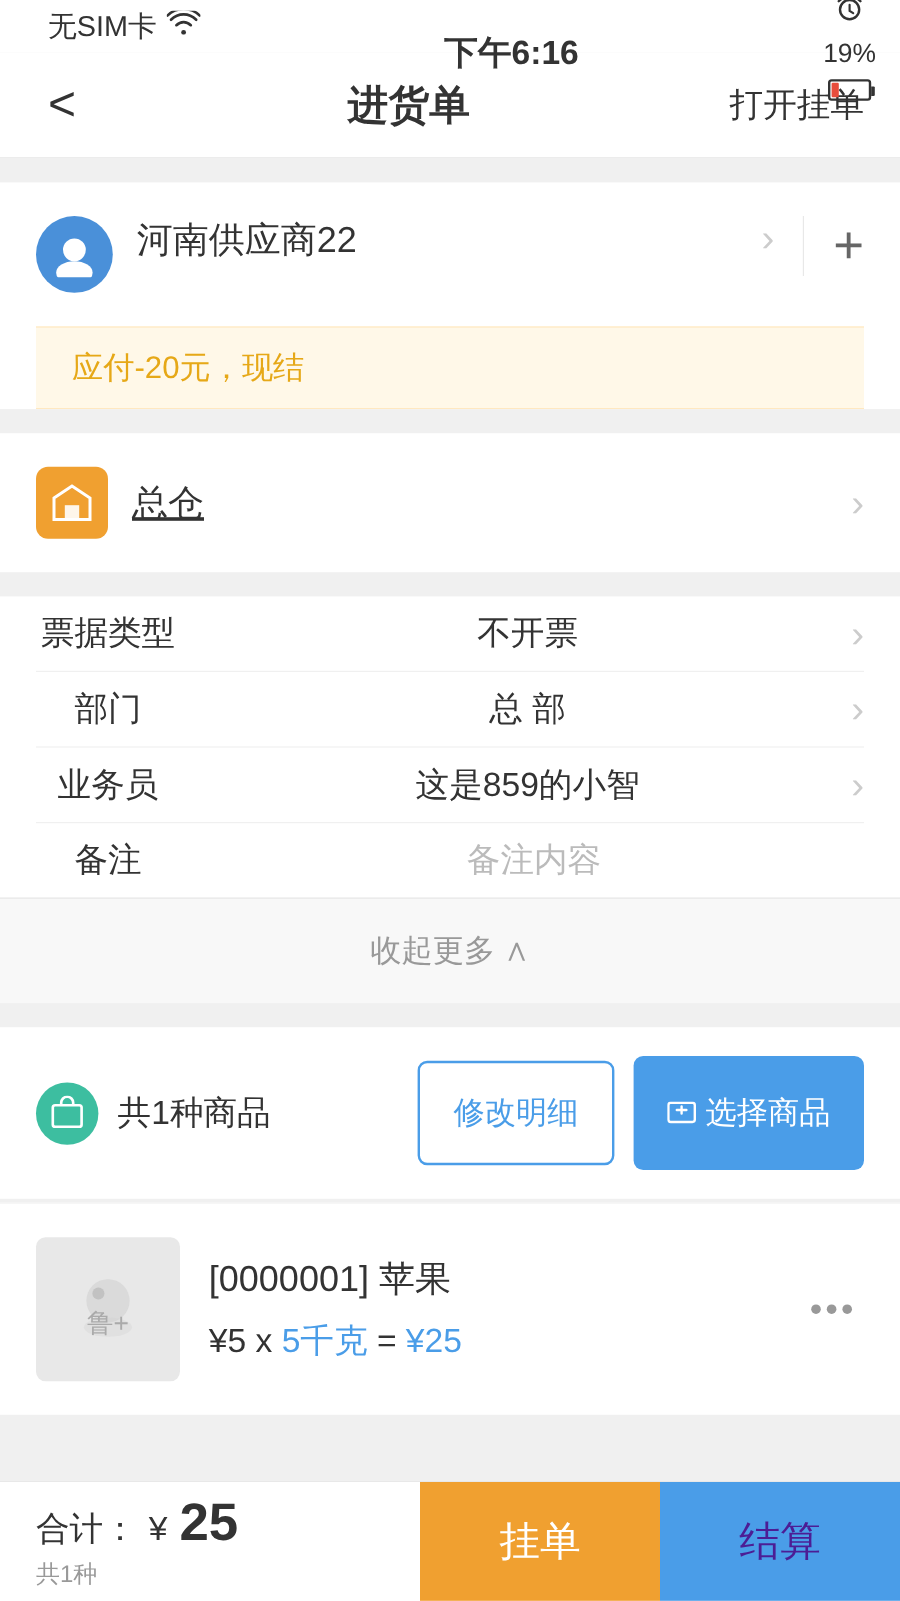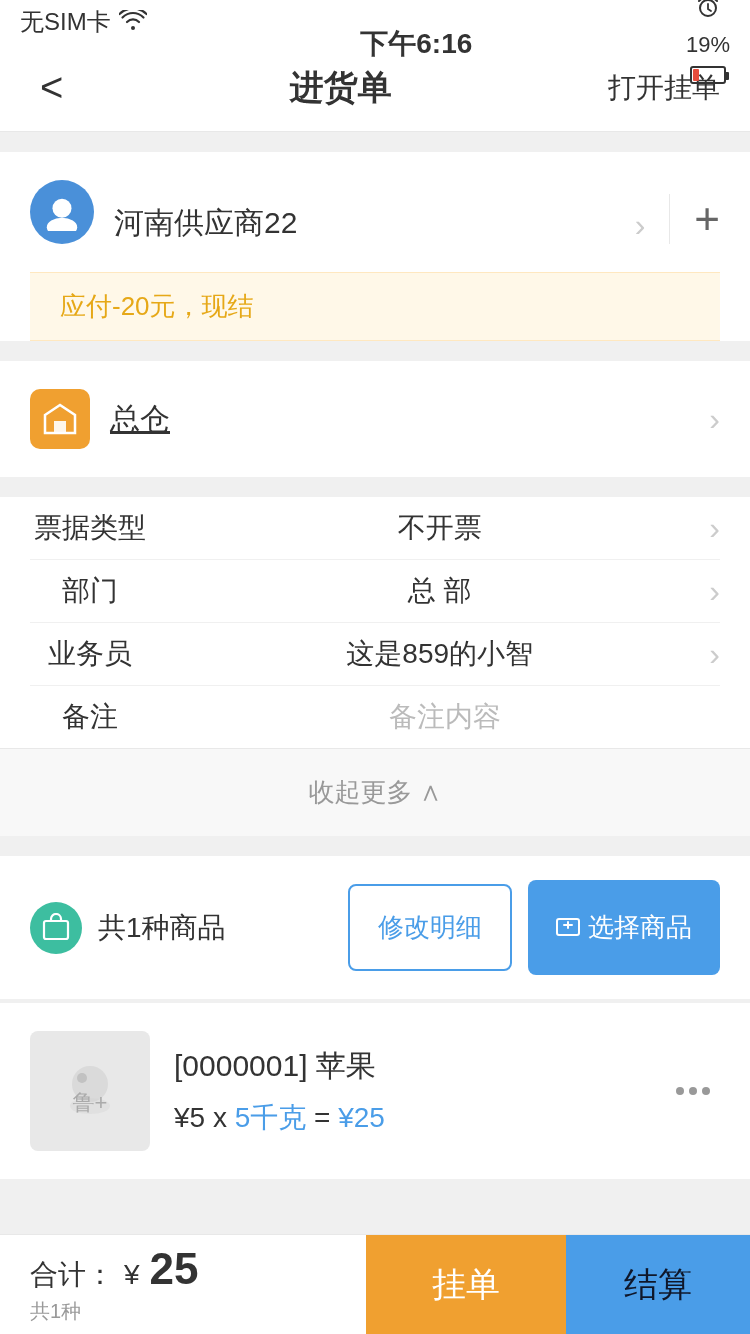--- a/index.html
+++ b/index.html
@@ -17,21 +17,21 @@
     .status-bar {
       height: 44px;
       background: #fff;
       display: flex;
       align-items: center;
       justify-content: space-between;
       padding: 0 20px;
       font-size: 24px;
       color: #333;
     }
-    .status-left { display: flex; align-items: center; gap: 8px; }
+    .status-left { display: flex; align-items: center; gap: 8px; margin-left: 20px; }
     .status-center { font-weight: 600; font-size: 28px; margin-top: 44px; }
     .status-right { display: flex; align-items: center; gap: 8px; font-size: 22px; flex-direction: column; }
     .battery-icon {
       display: inline-flex; align-items: center;
       border: 2px solid #333; border-radius: 3px; width: 36px; height: 18px;
       padding: 1px; position: relative;
     }
     .battery-icon::after {
       content: ''; position: absolute; right: -5px; top: 4px;
       width: 3px; height: 8px; background: #333; border-radius: 0 1px 1px 0;
@@ -75,21 +75,21 @@
 
     
     .card {
       background: #fff;
       padding: 0 30px;
     }
 
     
     .supplier-row {
       display: flex;
-      align-items: flex-end;
+      align-items: flex-start;
       padding: 28px 0;
       border-bottom: none;
     }
     .supplier-avatar {
       width: 64px;
       height: 64px;
       border-radius: 50%;
       background: #4a90d9;
       display: flex;
       align-items: center;
@@ -321,27 +321,27 @@
       width: 200px;
       background: #f0a030;
       display: flex;
       align-items: center;
       justify-content: center;
       font-size: 34px;
       color: #fff;
       cursor: pointer;
     }
     .footer-btn-pay {
-      width: 184px;
+      width: 200px;
       background: #4a9de8;
       display: flex;
       align-items: center;
       justify-content: center;
       font-size: 34px;
-      color: #0f172a;
+      color: #4c1d95;
       cursor: pointer;
     }
 
     .main-content {
       padding-bottom: 100px;
     }
   </style>
 </head>
 <body>
 

